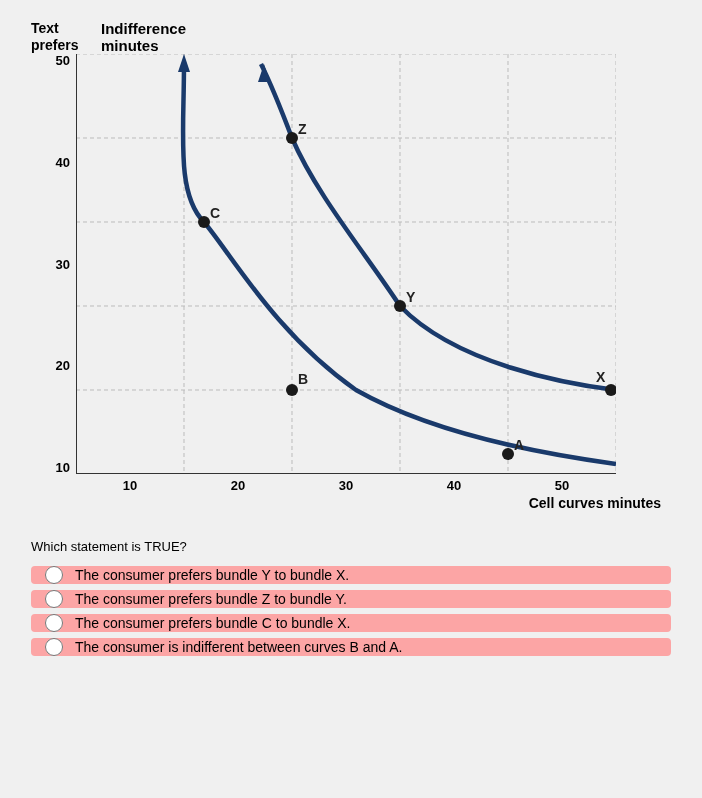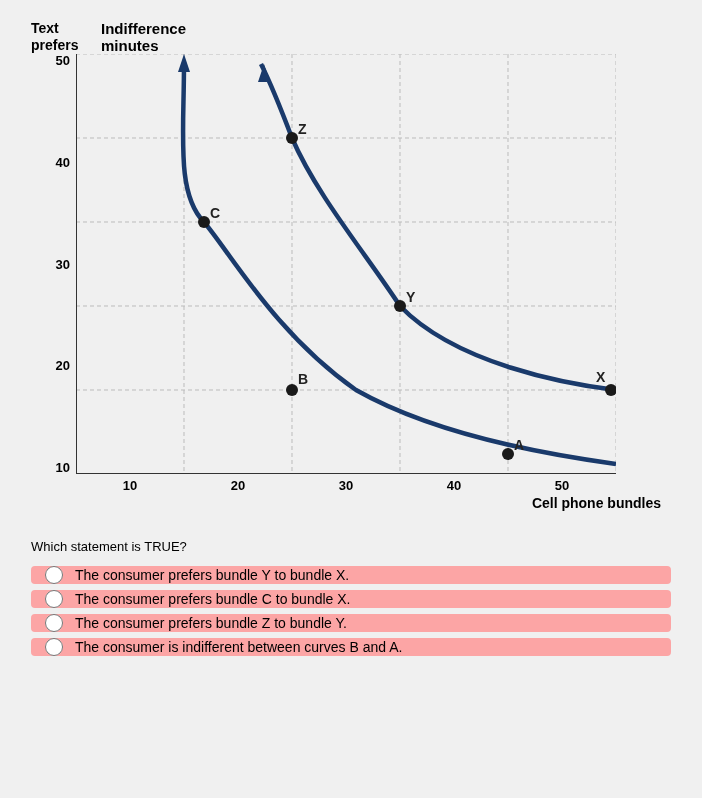--- a/index.html
+++ b/index.html
@@ -192,39 +192,39 @@
 
   <div class="x-axis-labels">
     <span style="width:108px; text-align:center; margin-left:0px;">10</span>
     <span style="width:108px; text-align:center;">20</span>
     <span style="width:108px; text-align:center;">30</span>
     <span style="width:108px; text-align:center;">40</span>
     <span style="width:108px; text-align:center;">50</span>
   </div>
 
   <div class="x-axis-title">
-    <strong>Cell phone bundles</strong>
+    <strong>Cell curves minutes</strong>
   </div>
 </div>
 
 <div class="question-section">
   <p class="question-text">Which statement is TRUE?</p>
 
   <div class="option-row">
     <input type="radio" name="answer" style="">
     <span class="option-label">The consumer prefers bundle Y to bundle X.</span>
   </div>
 
   <div class="option-row">
     <input type="radio" name="answer" style="">
+    <span class="option-label">The consumer prefers bundle Z to bundle Y.</span>
+  </div>
+
+  <div class="option-row">
+    <input type="radio" name="answer" style="">
     <span class="option-label">The consumer prefers bundle C to bundle X.</span>
   </div>
 
   <div class="option-row">
     <input type="radio" name="answer" style="">
-    <span class="option-label">The consumer prefers bundle Z to bundle Y.</span>
-  </div>
-
-  <div class="option-row">
-    <input type="radio" name="answer" style="">
     <span class="option-label">The consumer is indifferent between curves B and A.</span>
   </div>
 </div>
 
 </body></html>

